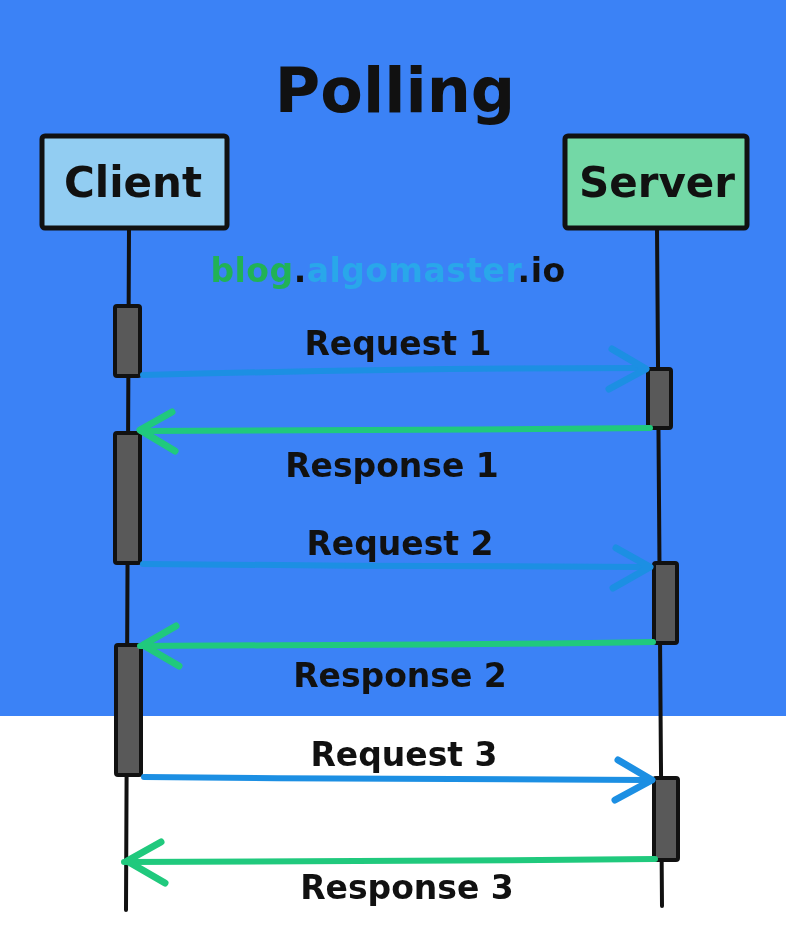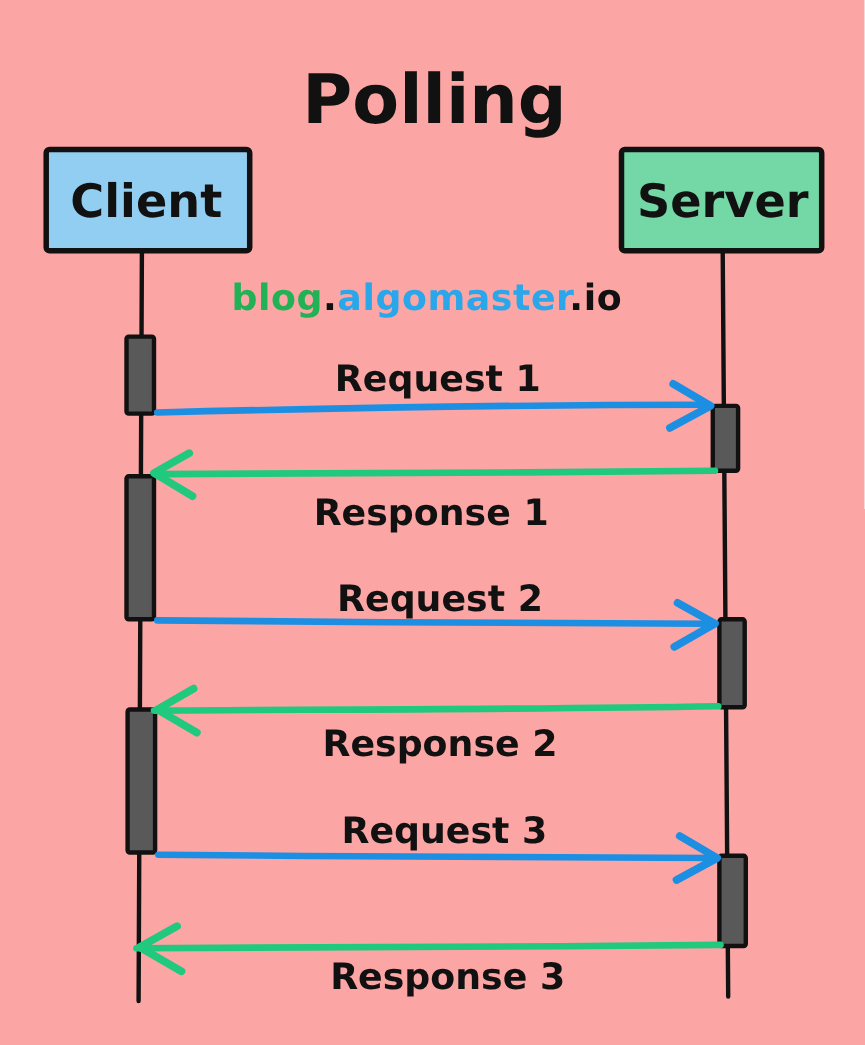--- a/index.html
+++ b/index.html
@@ -6,22 +6,22 @@
     margin: 0;
     padding: 0;
     background: #ffffff;
     width: 786px;
     height: 950px;
     overflow: hidden;
   }
   .stage {
     position: relative;
     width: 786px;
-    height: 950px;
-    background: #fca5a5;
+    height: 716px;
+    background: #3b82f6;
     font-family: "DejaVu Sans", sans-serif;
   }
   svg text {
     font-family: "DejaVu Sans", sans-serif;
     fill: #111111;
   }
   .title-text {
     font-size: 62px;
     font-weight: bold;
     text-anchor: middle;

